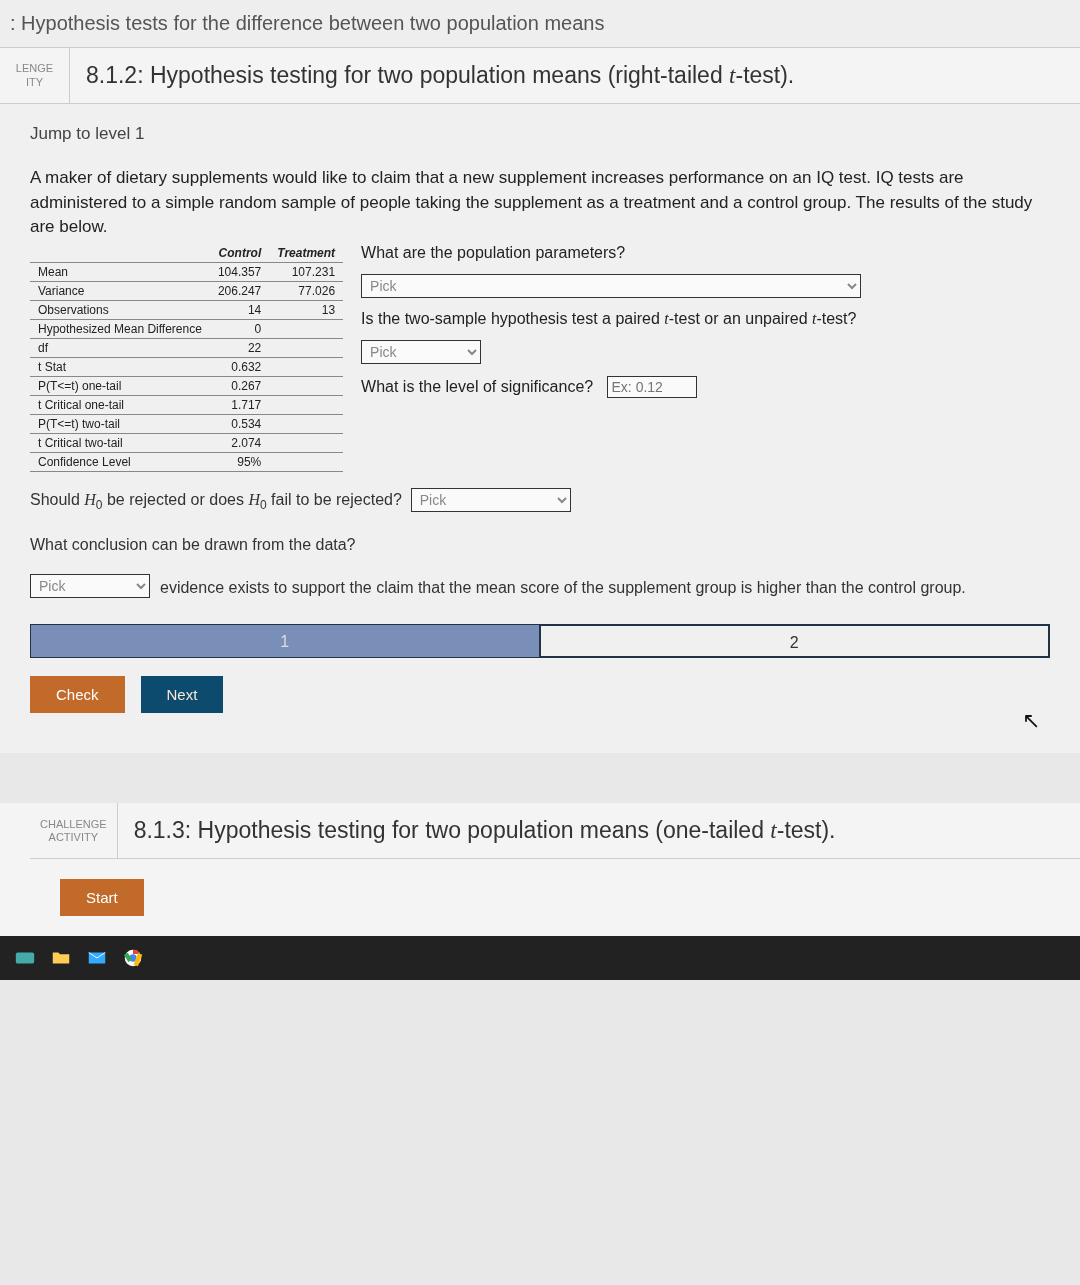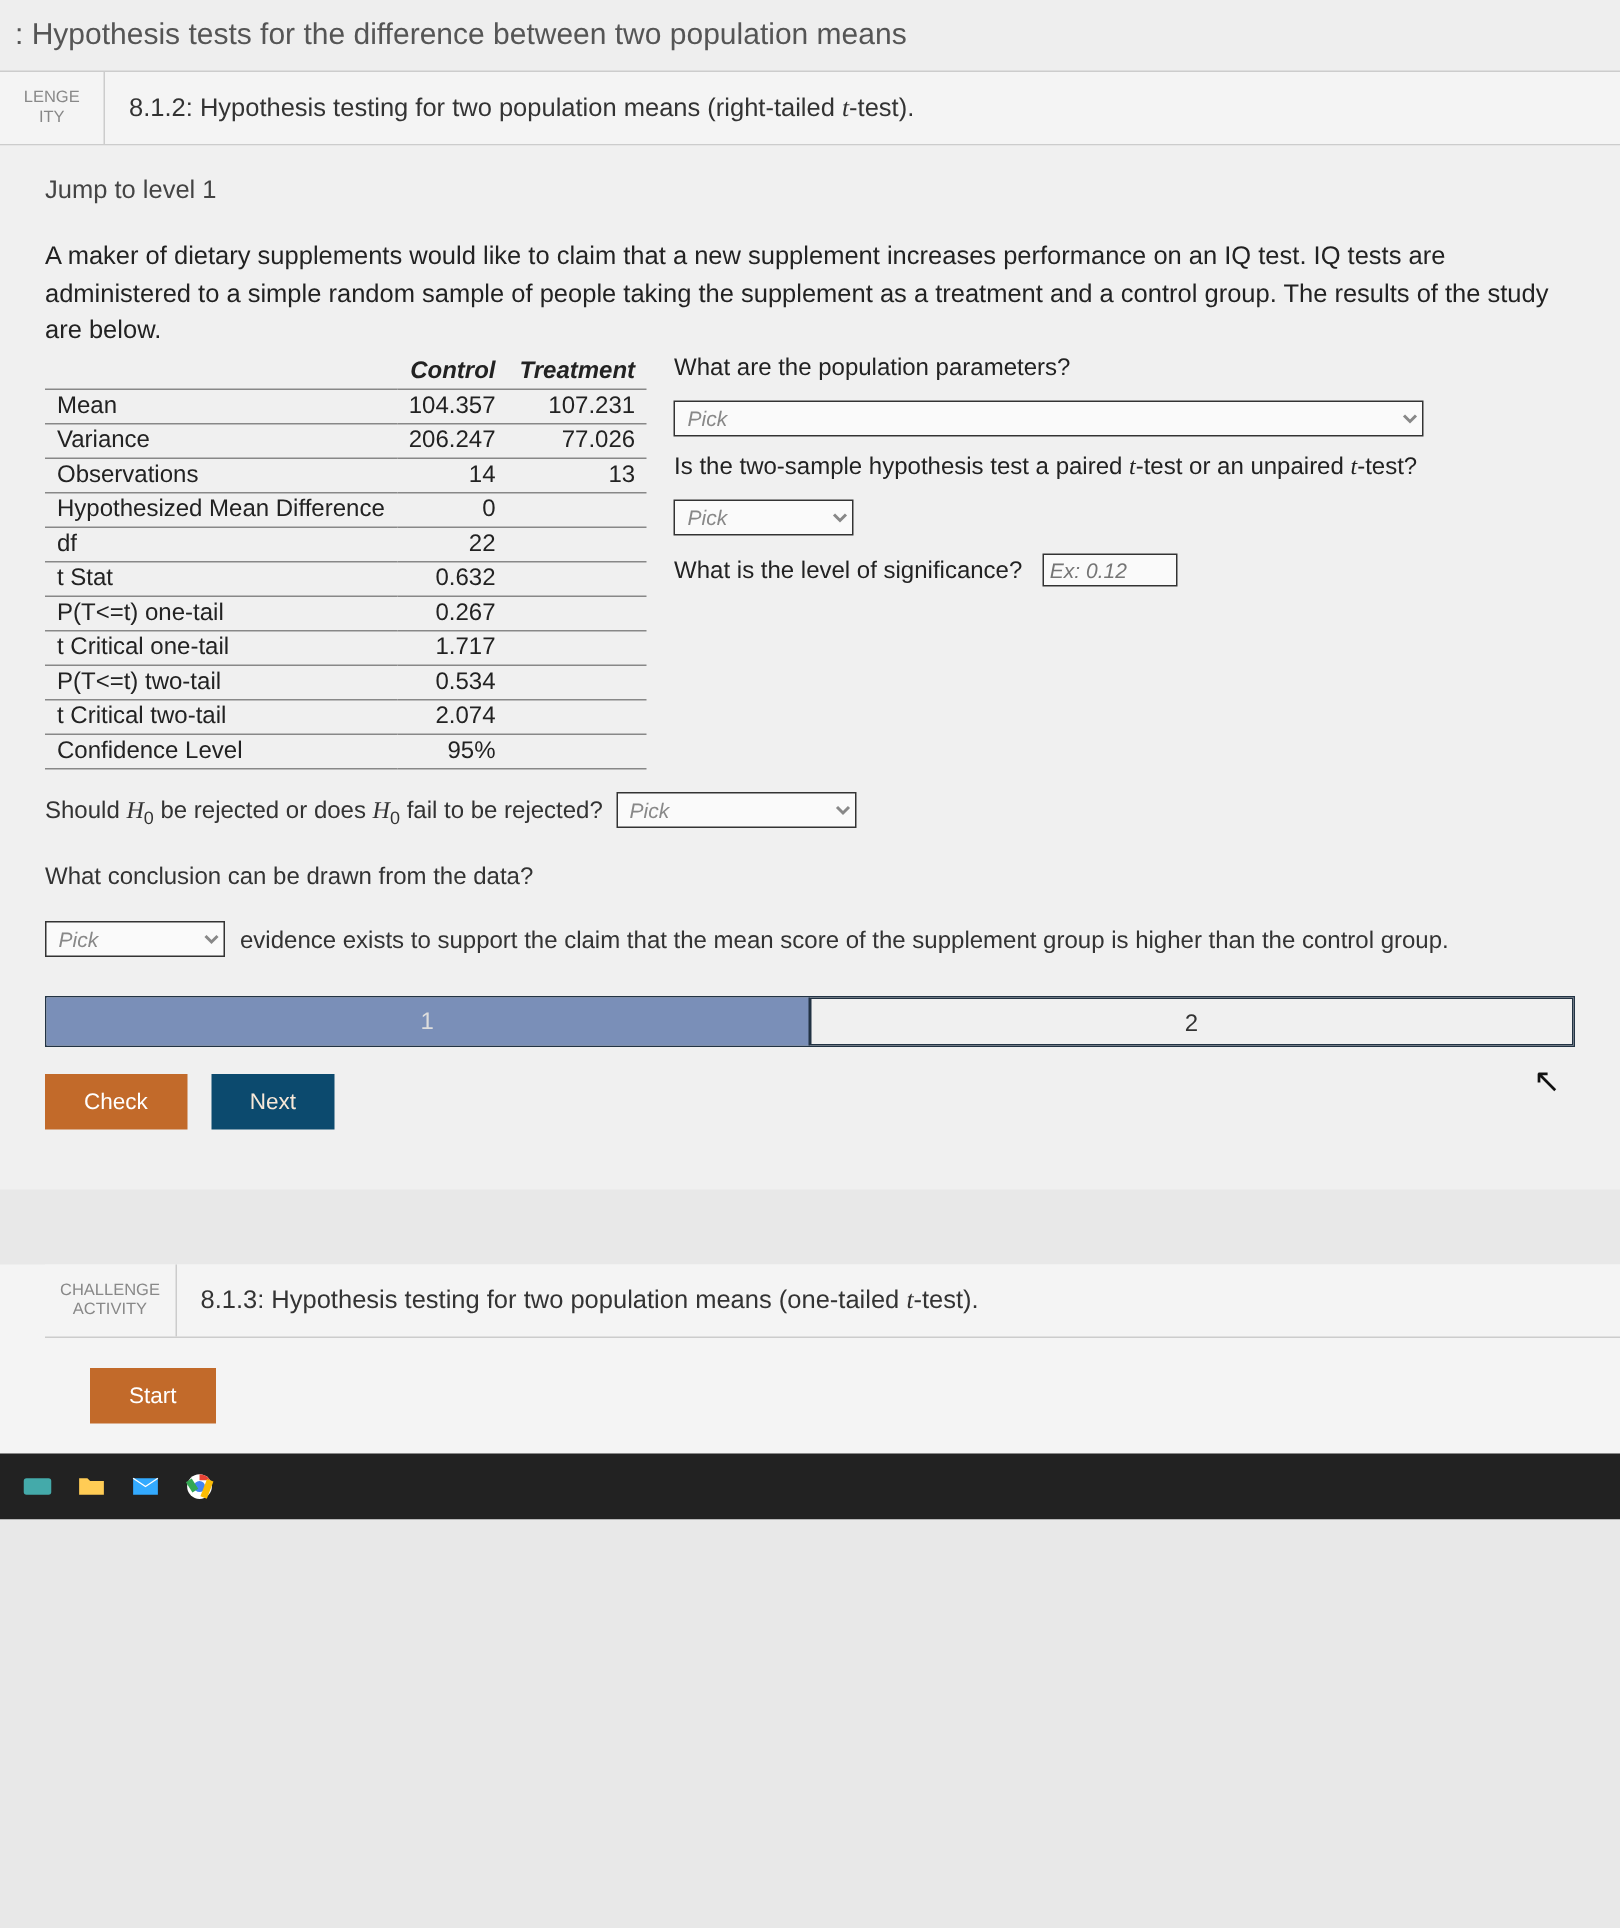--- a/index.html
+++ b/index.html
@@ -31,63 +31,62 @@
     font-size: 11px;
     color: #888;
     border-right: 1px solid #ccc;
     min-width: 70px;
     text-align: center;
     line-height: 1.2;
   }
   .activity-title {
     flex: 1;
     padding: 14px 16px;
-    font-size: 17px;
+    font-size: 23px;
     color: #333;
   }
   .content {
     padding: 20px 30px 40px 30px;
     background: #f0f0f0;
   }
   .jump {
     font-size: 17px;
     color: #444;
     margin-bottom: 22px;
   }
   .problem-text {
     font-size: 17px;
     line-height: 1.45;
     color: #222;
     margin-bottom: 4px;
   }
   .flex-row { display: flex; gap: 18px; align-items: flex-start; }
   table.stats {
     border-collapse: collapse;
-    font-size: 16px;
+    font-size: 12px;
     color: #222;
     background: transparent;
     min-width: 300px;
   }
   table.stats th, table.stats td {
     border-bottom: 1px solid #888;
     padding: 2px 8px;
     text-align: right;
     white-space: nowrap;
   }
   table.stats td:first-child, table.stats th:first-child { text-align: left; }
   table.stats th { font-weight: bold; font-style: italic; }
   .qs { flex: 1; font-size: 16px; color: #222; }
   .qs > div { margin-bottom: 12px; }
   select, input[type=text] {
     font-size: 14px;
     padding: 2px 4px;
     border: 1.5px solid #333;
     background: #fafafa;
     color: #888;
-    font-style: italic;
   }
   select.wide { width: 500px; }
   select.med { width: 120px; }
   select.sm  { width: 70px; }
   select.lg  { width: 160px; }
   input.sig { width: 90px; }
   .qline { font-size: 16px; margin: 14px 0; line-height: 1.8; }
   .italic { font-style: italic; font-family: 'Times New Roman', serif; }
   .sub { font-size: 0.75em; vertical-align: sub; }
   .conclusion-row { display: flex; align-items: flex-start; gap: 10px; }

